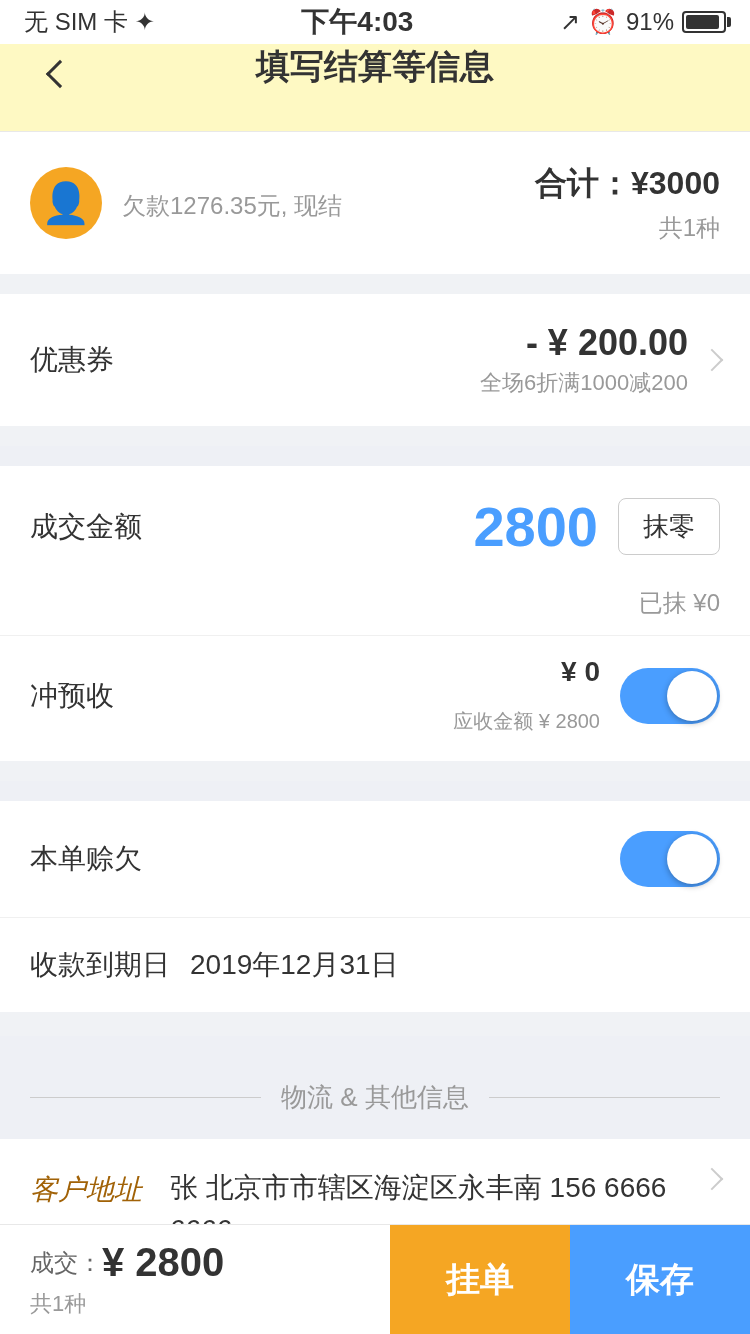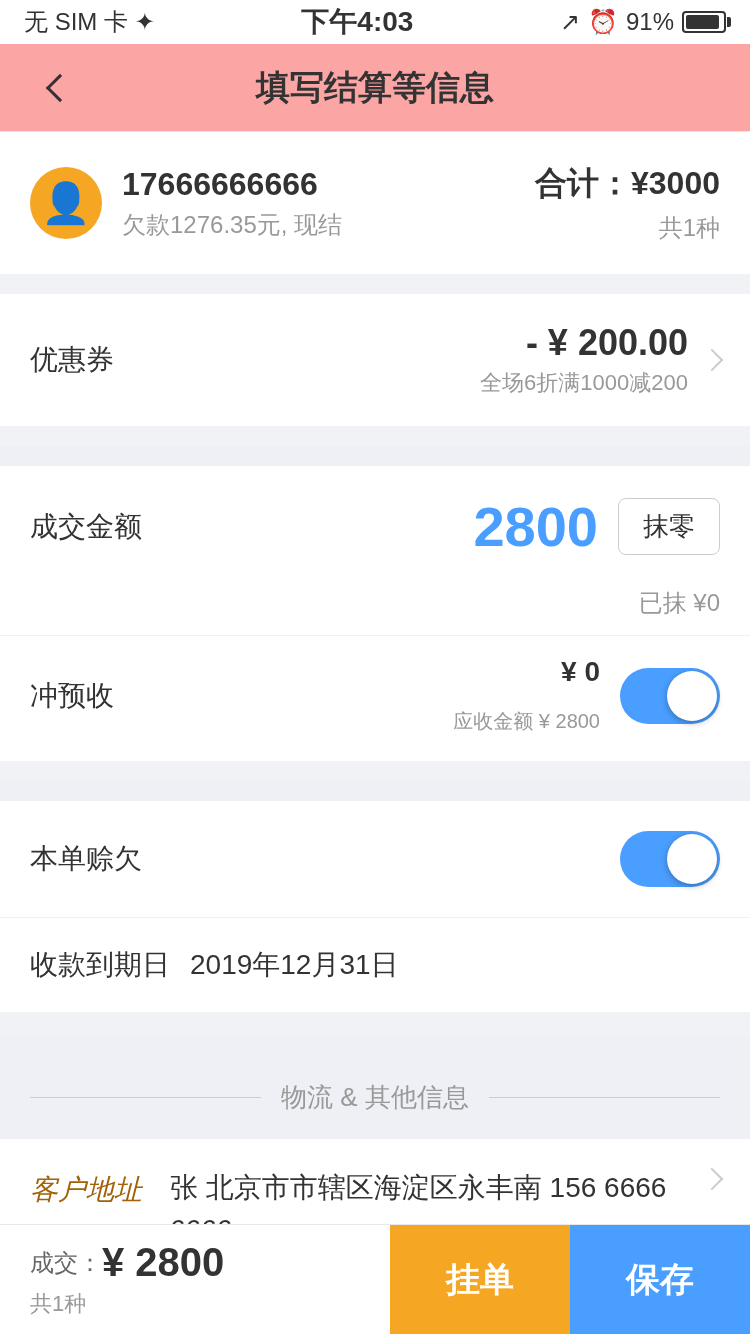--- a/index.html
+++ b/index.html
@@ -33,23 +33,22 @@
     }
     .battery-icon::after {
       content: ''; position: absolute; right: -7px; top: 50%; transform: translateY(-50%);
       width: 4px; height: 10px; background: #333; border-radius: 0 2px 2px 0;
     }
     .battery-fill { background: #333; height: 100%; width: 91%; border-radius: 2px; }
 
     
     .nav-bar {
       height: 88px;
-      background: #fca5a5;
-      display: flex;
-      align-items: center;
+      background: #fef9c3;
+      display: flex;
       padding: 0 30px;
       border-bottom: 1px solid #e8e8e8;
     }
     .back-btn {
       width: 60px; height: 60px;
       display: flex; align-items: center; justify-content: center;
       cursor: pointer;
     }
     .back-arrow {
       width: 20px; height: 20px;
@@ -377,21 +376,20 @@
     <div class="back-arrow"></div>
   </div>
   <div class="nav-title">填写结算等信息</div>
 </div>
 
 <div class="user-info section-card">
   <div class="avatar">
     <span class="avatar-icon">👤</span>
   </div>
   <div class="user-details">
-    <div class="user-phone">17666666666</div>
     <div class="user-debt">欠款1276.35元, 现结</div>
   </div>
   <div class="user-total">
     <div class="total-amount">合计：¥3000</div>
     <div class="total-count">共1种</div>
   </div>
 </div>
 
 <div class="section-card" style="padding: 28px 30px; display:flex; align-items:center; cursor:pointer;">
   <div class="row-label">优惠券</div>

